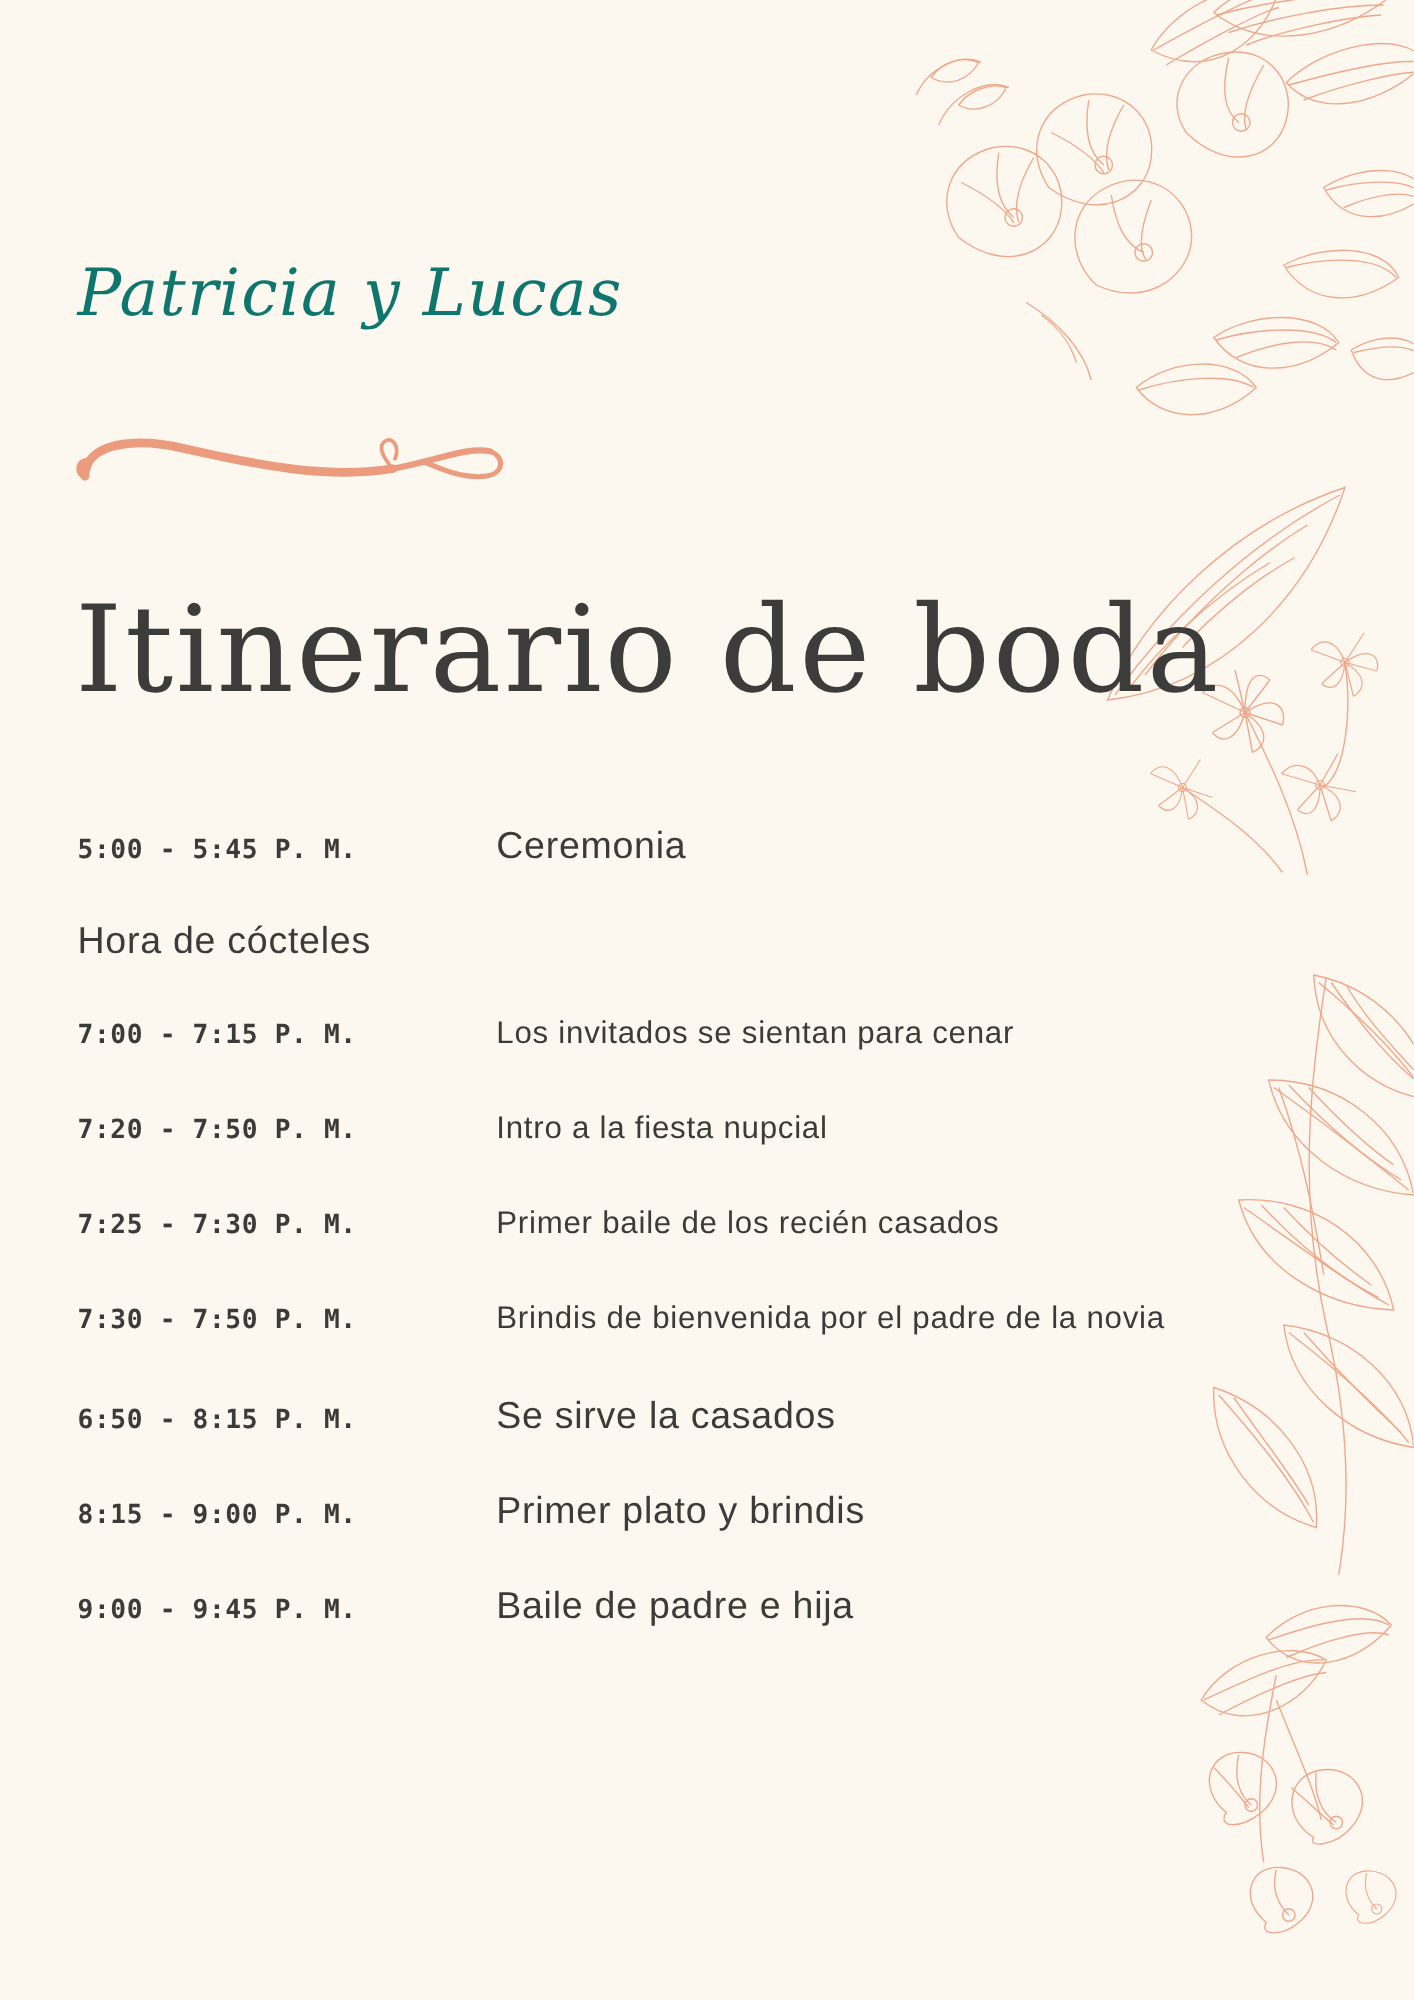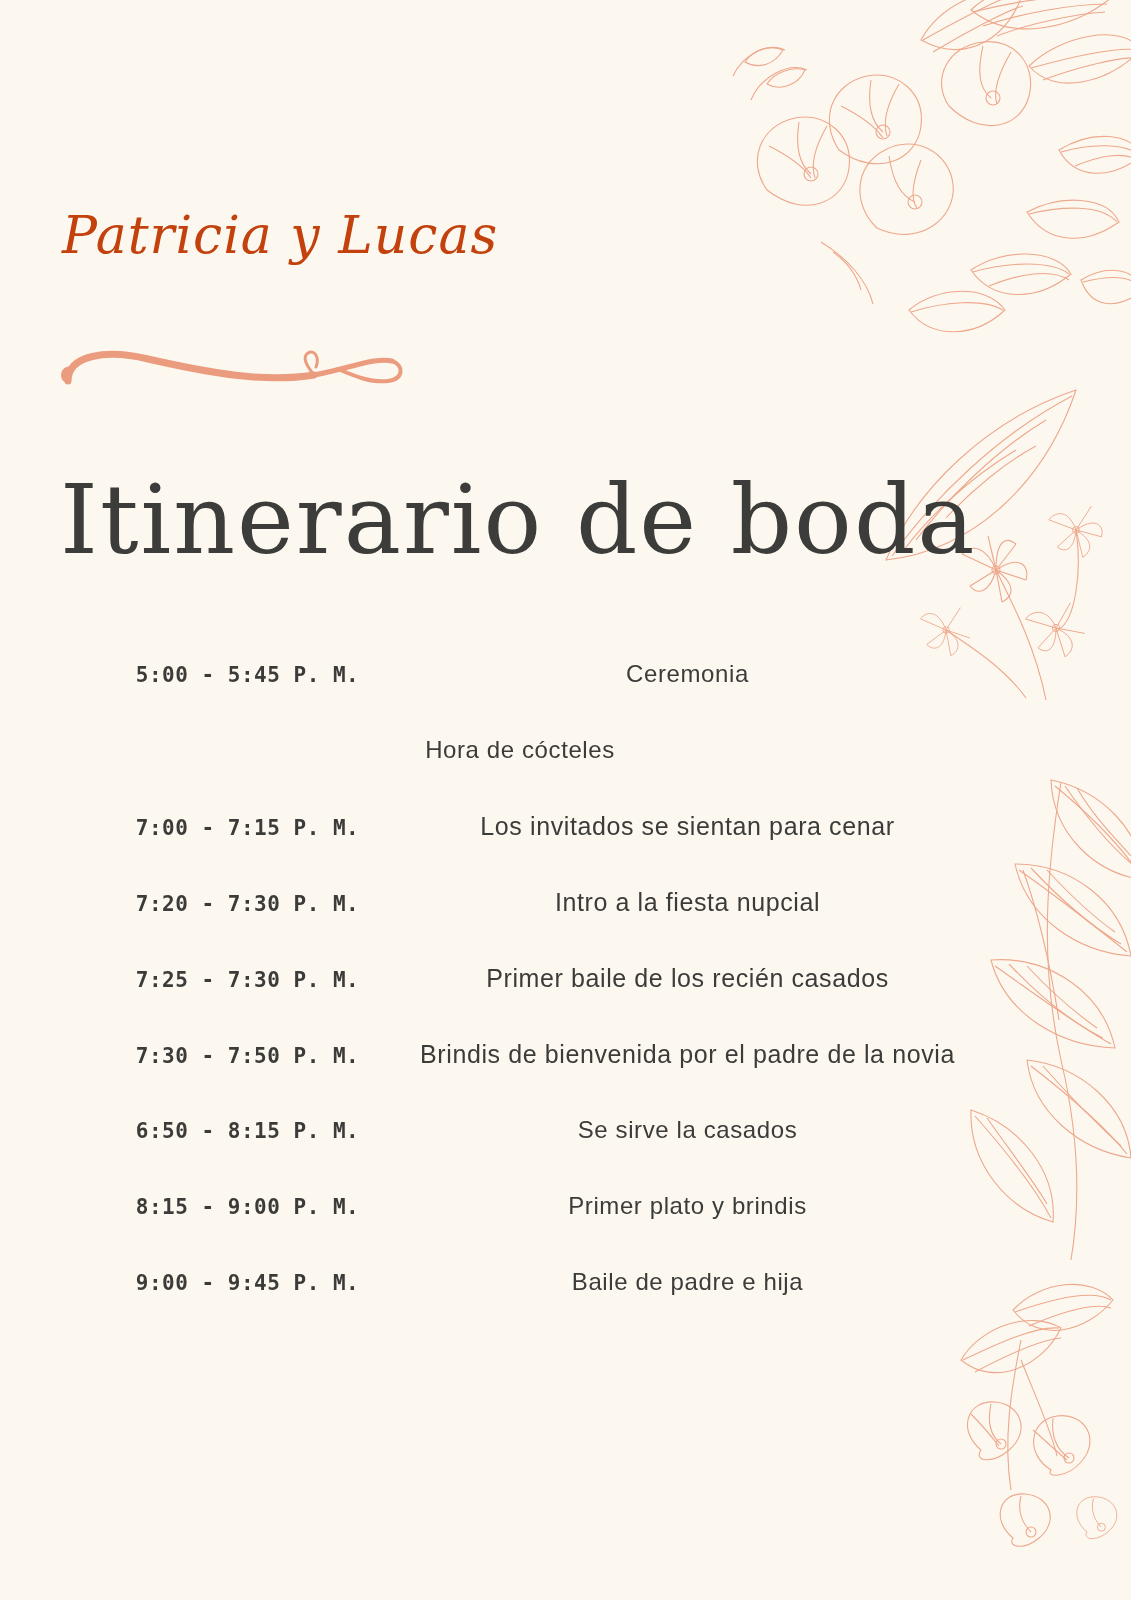--- a/index.html
+++ b/index.html
@@ -37,21 +37,21 @@
   .floral-bottom-right { top: 1270px; right: 10px; }
 
   
   .couple-names {
     position: absolute;
     left: 62px;
     top: 205px;
     font-family: "DejaVu Serif", serif;
     font-style: italic;
     font-size: 52px;
-    color: #c2410c;
+    color: #0f766e;
     letter-spacing: 1px;
     white-space: nowrap;
   }
 
   .flourish {
     position: absolute;
     left: 52px;
     top: 335px;
     width: 360px;
     height: 70px;
@@ -66,24 +66,23 @@
     font-size: 96px;
     line-height: 1.05;
     color: #3c3c3a;
     letter-spacing: 2px;
     white-space: nowrap;
   }
 
   
   .schedule {
     position: absolute;
-    left: 80px;
+    left: 62px;
     top: 660px;
     width: 880px;
-    text-align: center;
   }
   .row {
     display: flex;
     align-items: baseline;
     margin-bottom: 30px;
     height: 46px;
   }
   .row-time {
     width: 335px;
     flex: 0 0 335px;
@@ -95,21 +94,21 @@
     white-space: nowrap;
   }
   .row-event {
     flex: 1 1 auto;
     font-family: "Liberation Sans", sans-serif;
     font-weight: 300;
     color: #3b3b39;
     letter-spacing: 0.6px;
     white-space: nowrap;
   }
-  .sz-lg { font-size: 24px; }
+  .sz-lg { font-size: 30px; }
   .sz-md { font-size: 25px; }
   .sz-sm { font-size: 25px; }
 </style>
 </head>
 <body>
 
 <div class="page">
 
   <div class="floral floral-top-right">
     <svg width="470" height="420" viewBox="0 0 470 420" fill="none" xmlns="http://www.w3.org/2000/svg">
@@ -348,21 +347,21 @@
     <div class="row">
       <div class="row-event sz-lg">Hora de cócteles</div>
     </div>
 
     <div class="row">
       <div class="row-time">7:00 - 7:15 P. M.</div>
       <div class="row-event sz-sm">Los invitados se sientan para cenar</div>
     </div>
 
     <div class="row">
-      <div class="row-time">7:20 - 7:30 P. M.</div>
+      <div class="row-time">7:20 - 7:50 P. M.</div>
       <div class="row-event sz-md">Intro a la fiesta nupcial</div>
     </div>
 
     <div class="row">
       <div class="row-time">7:25 - 7:30 P. M.</div>
       <div class="row-event sz-md">Primer baile de los recién casados</div>
     </div>
 
     <div class="row">
       <div class="row-time">7:30 - 7:50 P. M.</div>

